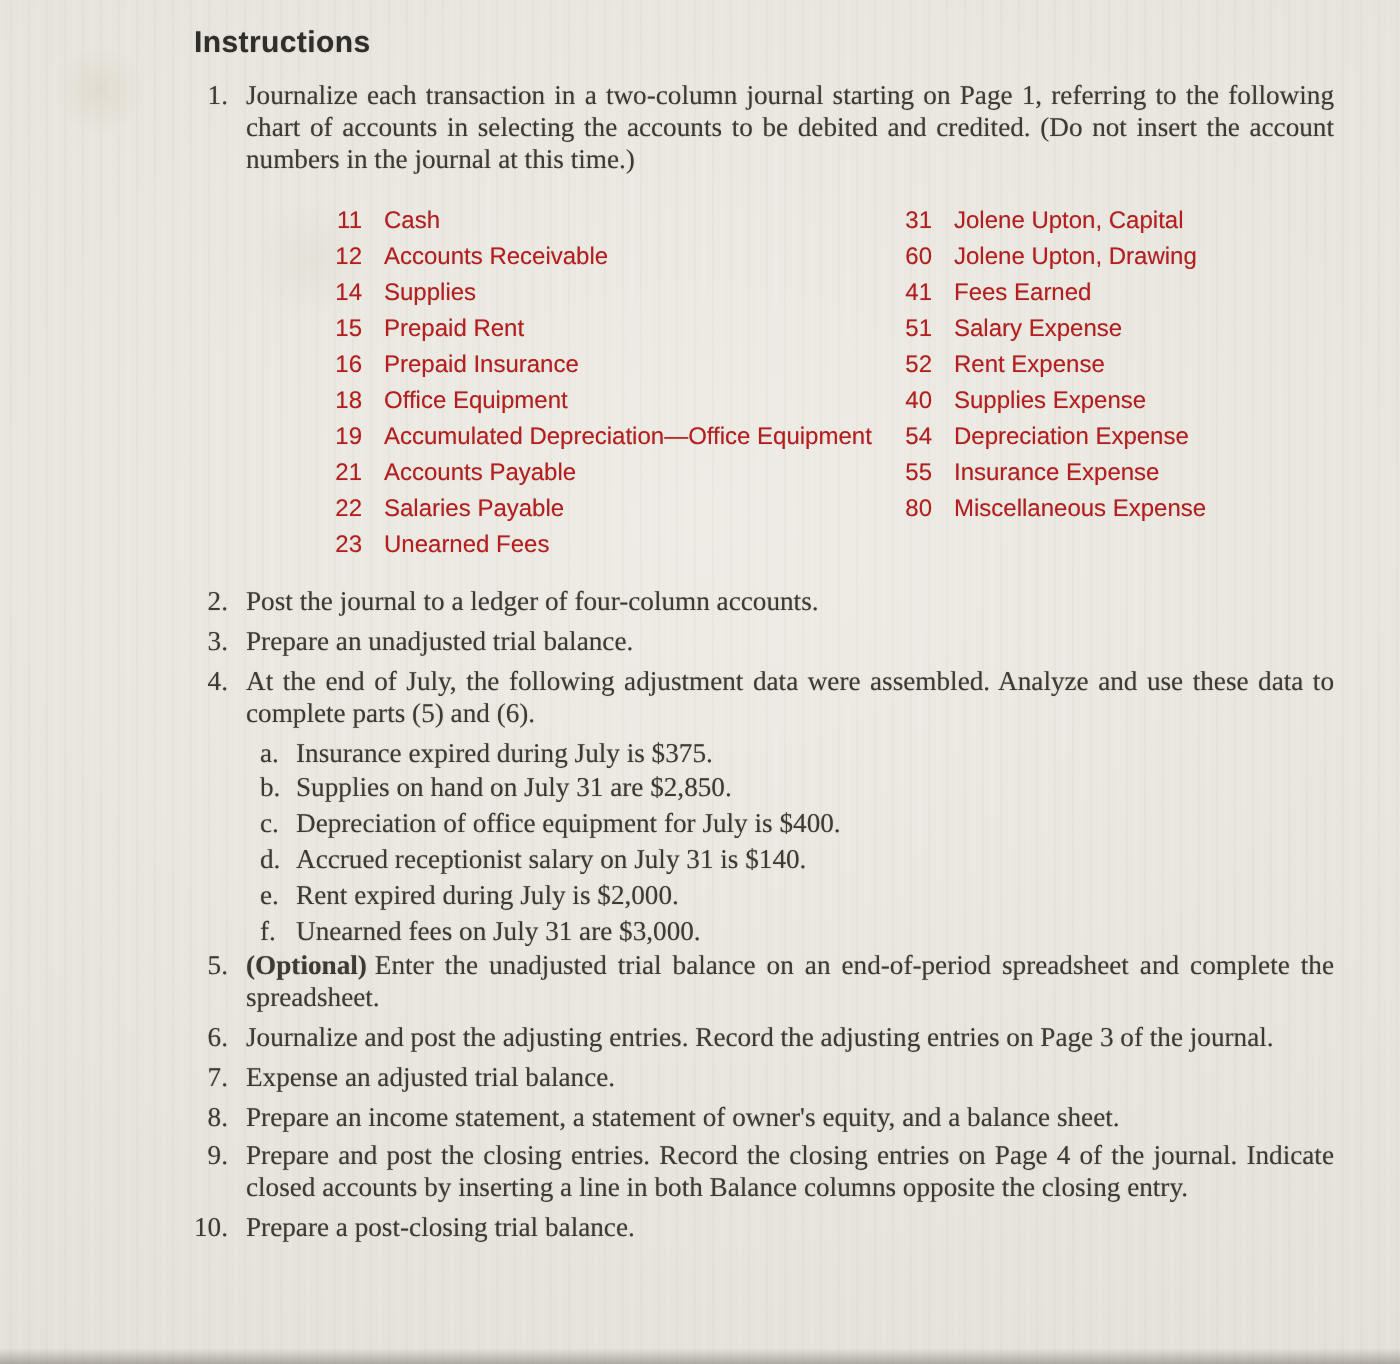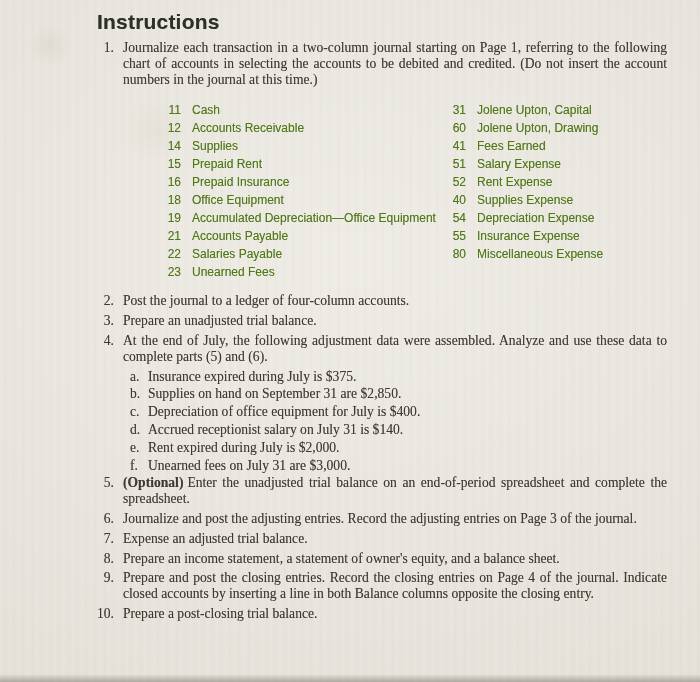--- a/index.html
+++ b/index.html
@@ -37,21 +37,21 @@
     background: linear-gradient(to bottom, rgba(140,136,128,0), rgba(128,124,116,0.55));
     pointer-events: none;
   }
 
   .content { position: absolute; left: 0; top: 13px; width: 700px; }
 
   .heading {
     margin: 0 0 9px 97px;
     font-family: "Liberation Sans", sans-serif;
     font-weight: 700;
-    font-size: 21px;
+    font-size: 15px;
     line-height: 18px;
     letter-spacing: 0.2px;
     color: #302e29;
     text-shadow: 0 0 0.6px rgba(60,56,48,0.45);
   }
 
   .item {
     display: flex;
     margin: 0 33px 4px 90px;
     font-size: 13.6px;
@@ -68,21 +68,21 @@
     font-weight: 700;
     margin-right: 4px;
   }
 
   .chart {
     display: flex;
     margin: 14px 0 12px 165px;
     font-family: "Liberation Sans", sans-serif;
     font-size: 12px;
     line-height: 18px;
-    color: #4d7c0f;
+    color: #b91c1c;
     text-shadow: 0 0 0.5px rgba(70,67,60,0.40);
   }
   .chart .col-left { width: 285px; }
   .chart .col-right { flex: 1; }
   .acct-row { display: flex; white-space: nowrap; }
   .acct-row .n { width: 16px; text-align: right; margin-right: 11px; flex: 0 0 16px; }
 
   .sub {
     display: flex;
     margin: 0 33px 2px 130px;
@@ -203,21 +203,21 @@
       <span class="num">4.</span>
       <span class="body">At the end of July, the following adjustment data were assembled. Analyze and use these data to complete parts (5) and (6).</span>
     </div>
 
     <div class="sub">
       <span class="letter">a.</span>
       <span class="body">Insurance expired during July is $375.</span>
     </div>
     <div class="sub">
       <span class="letter">b.</span>
-      <span class="body">Supplies on hand on September 31 are $2,850.</span>
+      <span class="body">Supplies on hand on July 31 are $2,850.</span>
     </div>
     <div class="sub">
       <span class="letter">c.</span>
       <span class="body">Depreciation of office equipment for July is $400.</span>
     </div>
     <div class="sub">
       <span class="letter">d.</span>
       <span class="body">Accrued receptionist salary on July 31 is $140.</span>
     </div>
     <div class="sub">

